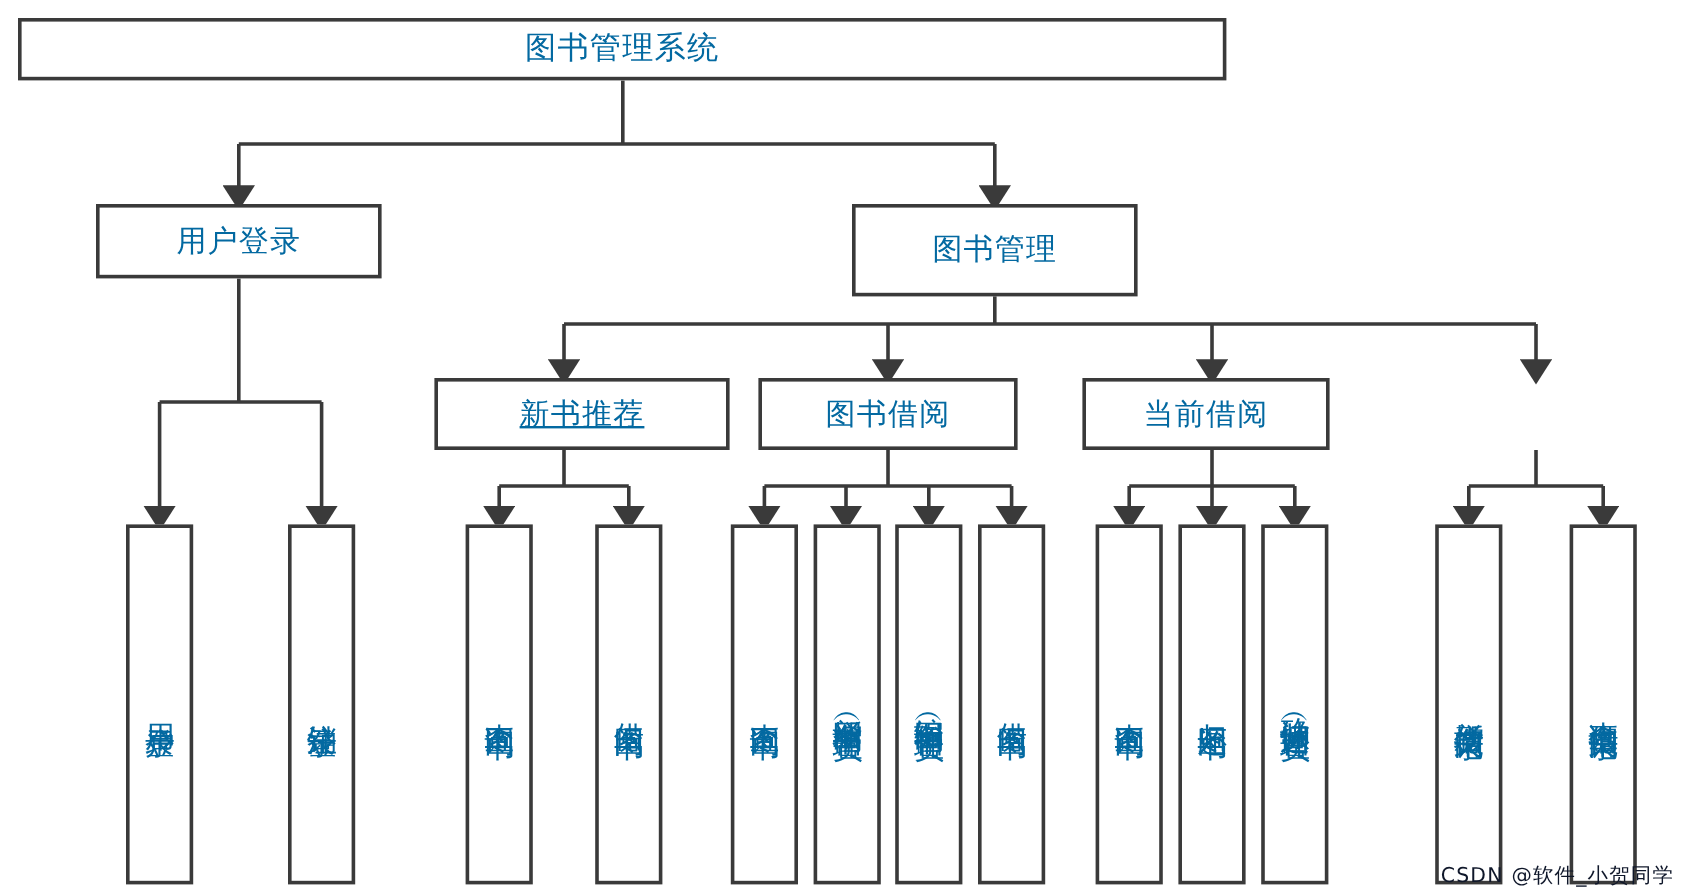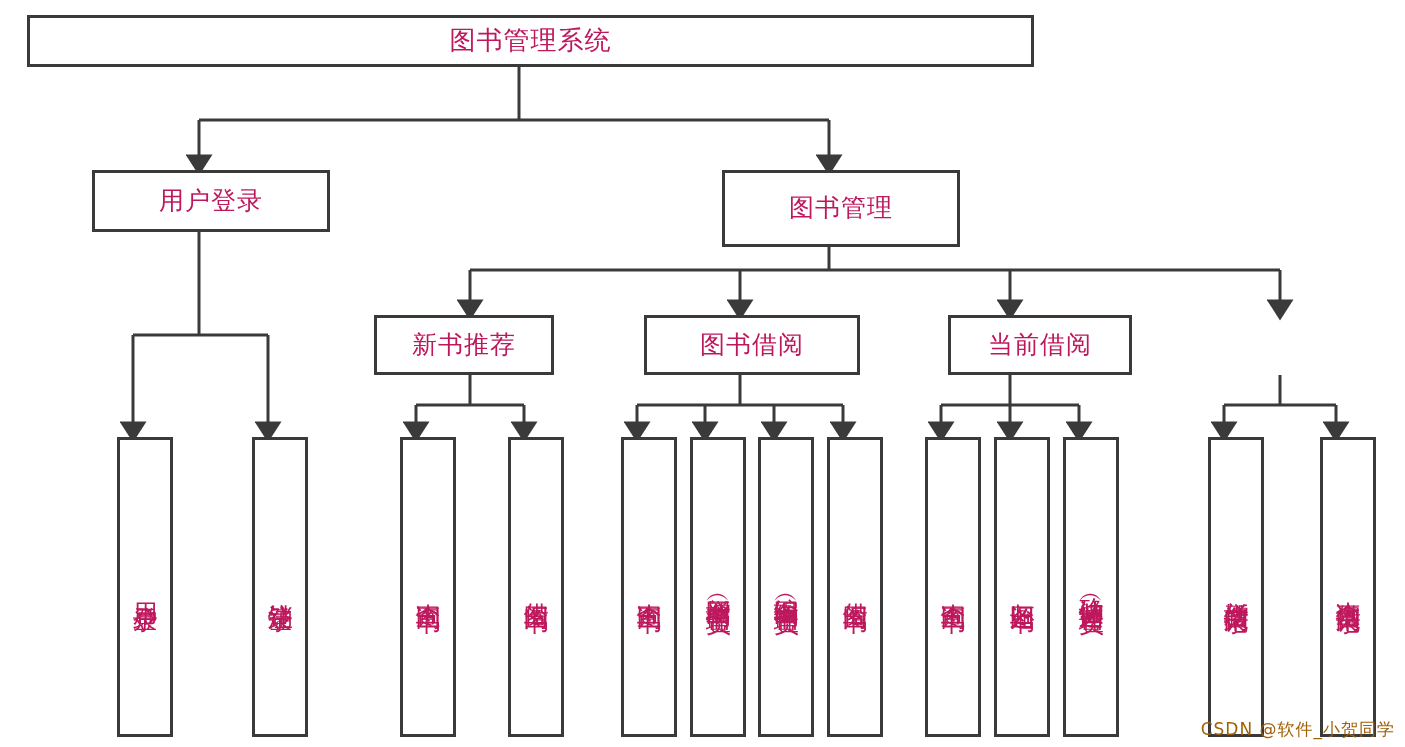--- a/index.html
+++ b/index.html
@@ -13,39 +13,38 @@
   #wires{position:absolute;left:0;top:0;width:1405px;height:747px;}
 
   .node{
     position:absolute;
     box-sizing:border-box;
     background:#ffffff;
     border:3px solid #3a3a3a;
     display:flex;
     align-items:center;
     justify-content:center;
-    color:#be185d;
+    color:#0369a1;
     z-index:2;
-    margin-left:12px;
   }
   .node .lbl{
     display:block;
     line-height:1.15;
     white-space:nowrap;
   }
   .h-node .lbl{font-size:25px;letter-spacing:1px;}
   #n-root{left:15px;top:15px;width:1007px;height:52px;}
   #n-root .lbl{font-size:26px;}
 
   #n-login{left:80px;top:170px;width:238px;height:62px;}
   #n-bookmgr{left:710px;top:170px;width:238px;height:77px;}
 
-  #n-newbook{left:362px;top:315px;width:180px;height:60px;}
+  #n-newbook{left:362px;top:315px;width:246px;height:60px;text-decoration:underline;}
   #n-borrow{left:632px;top:315px;width:216px;height:60px;text-align:right;}
-  #n-current{left:936px;top:315px;width:184px;height:60px;}
+  #n-current{left:902px;top:315px;width:206px;height:60px;}
   #n-record{left:1172px;top:315px;width:216px;height:60px;}
 
   .leaf{
     top:437px;height:300px;
     align-items:center;
     justify-content:center;
   }
   .leaf .lbl{
     writing-mode:vertical-rl;
     text-orientation:upright;
@@ -53,21 +52,21 @@
     line-height:1.18;
     letter-spacing:2px;
     white-space:nowrap;
     text-align:center;
   }
 
   #watermark{
     position:absolute;
     right:10px;bottom:6px;
     font-size:17px;
-    color:#a16207;
+    color:#0f172a;
     letter-spacing:1px;
     z-index:3;
     white-space:nowrap;
   }
 </style>
 </head>
 <body>
 
 <div id="stage">
 

